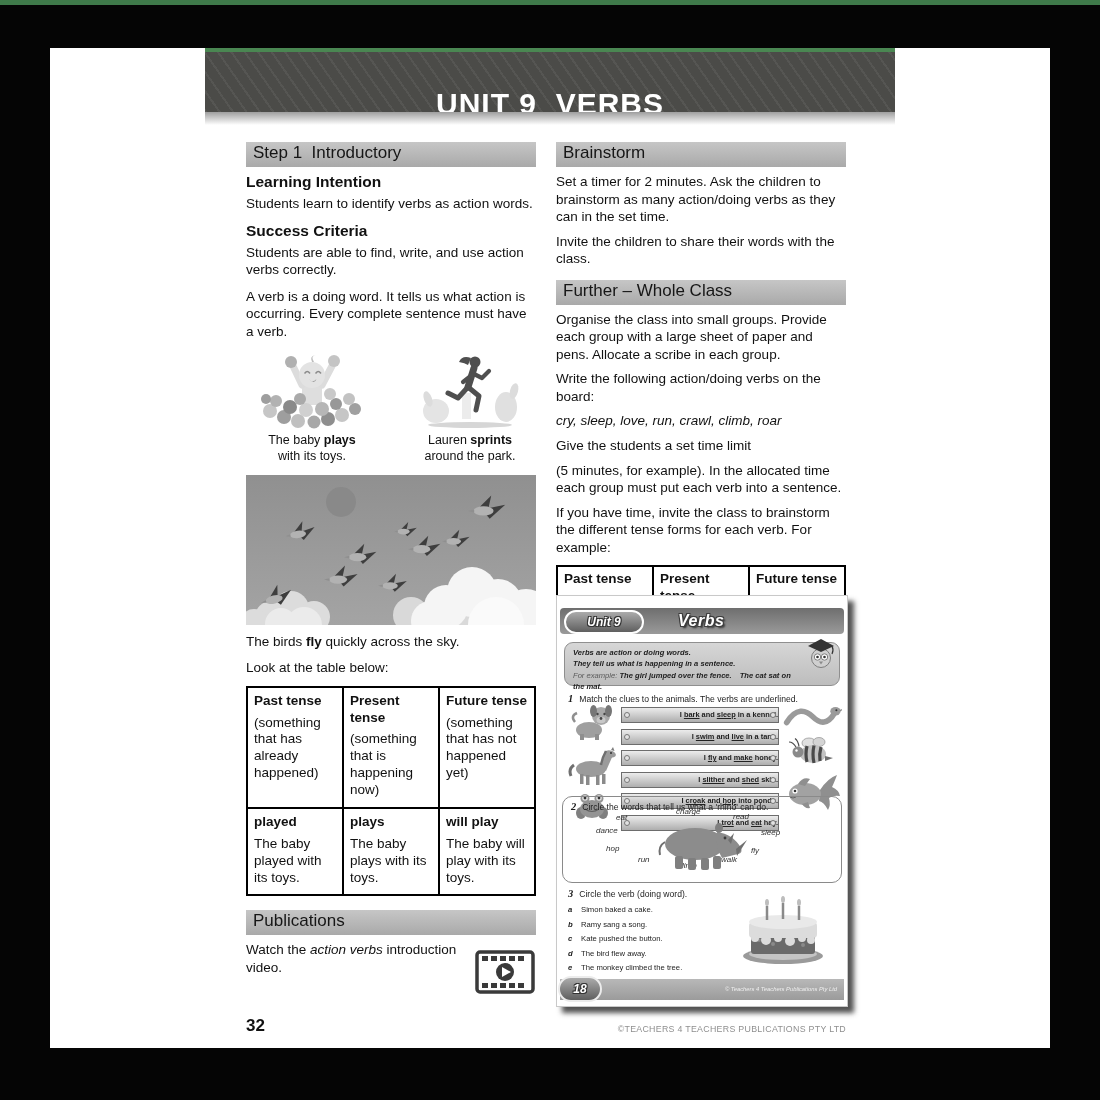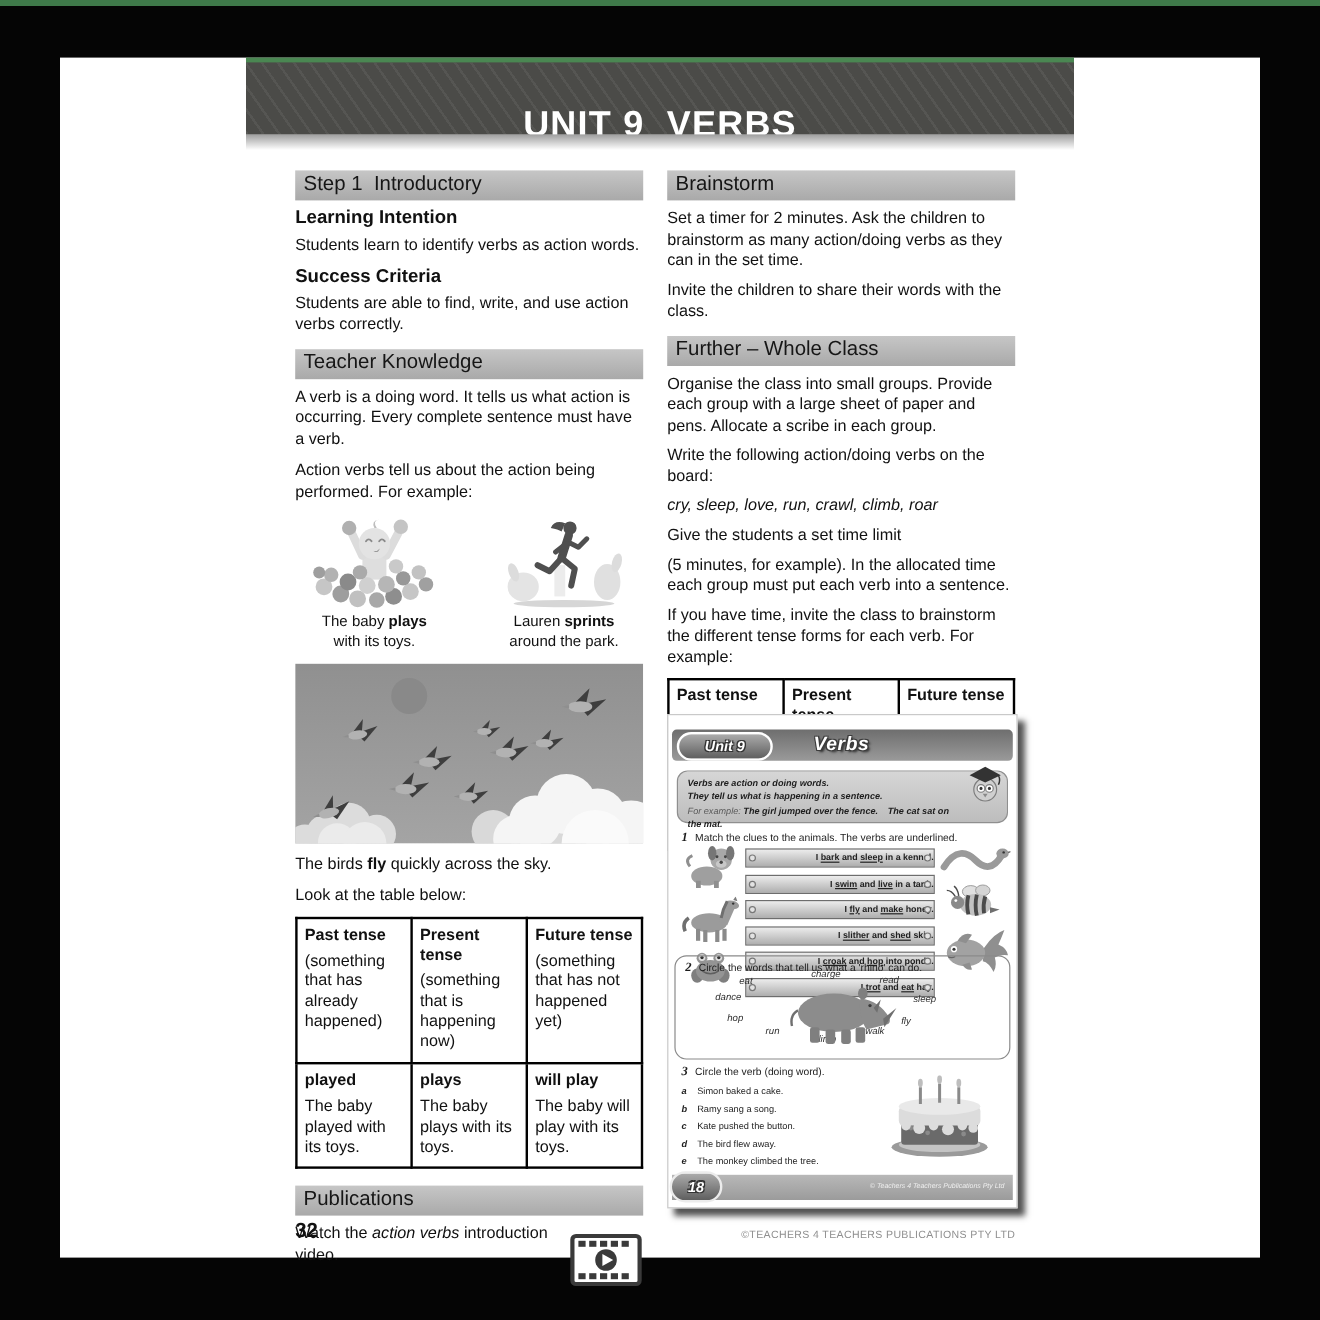--- a/index.html
+++ b/index.html
@@ -116,23 +116,21 @@
       <span class="banner-title">UNIT 9  VERBS</span>
     </div>
 
     <div class="col col-left">
       <div class="sec-banner">Step 1  Introductory</div>
       <h3 class="sub">Learning Intention</h3>
       <p class="body">Students learn to identify verbs as action words.</p>
       <h3 class="sub">Success Criteria</h3>
       <p class="body">Students are able to find, write, and use action verbs correctly.</p>
 
-      <div class="sec-banner mt10">Teacher Knowledge</div>
       <p class="body">A verb is a doing word. It tells us what action is occurring. Every complete sentence must have a verb.</p>
-      <p class="body">Action verbs tell us about the action being performed. For example:</p>
 
       <div class="figures-row">
         <figure class="figure">
           <svg width="104" height="80" viewBox="0 0 104 80">
             <rect x="42" y="36" width="20" height="20" fill="#dedede"></rect>
             <line x1="42" y1="36" x2="33" y2="17" stroke="#dcdcdc" stroke-width="7" stroke-linecap="round"></line>
             <line x1="62" y1="36" x2="72" y2="17" stroke="#dcdcdc" stroke-width="7" stroke-linecap="round"></line>
             <circle cx="31" cy="13" r="6" fill="#b0b0b0"></circle>
               <circle cx="74" cy="12" r="6" fill="#c4c4c4"></circle>
             <circle cx="52" cy="26" r="13" fill="#e3e3e3"></circle>

